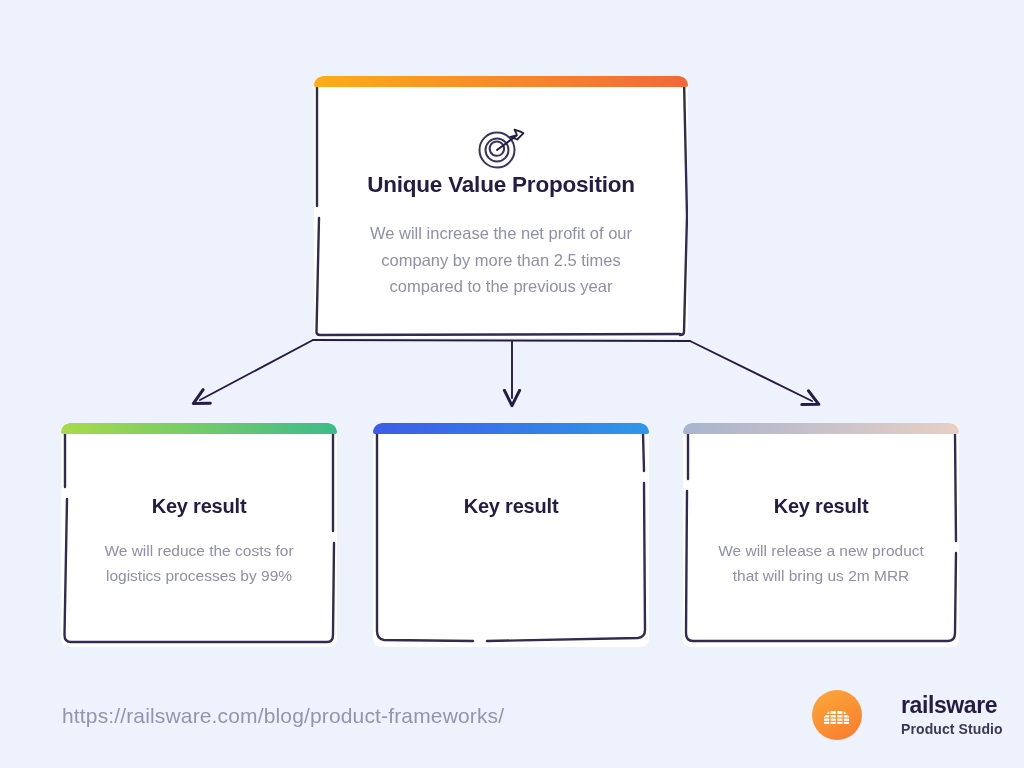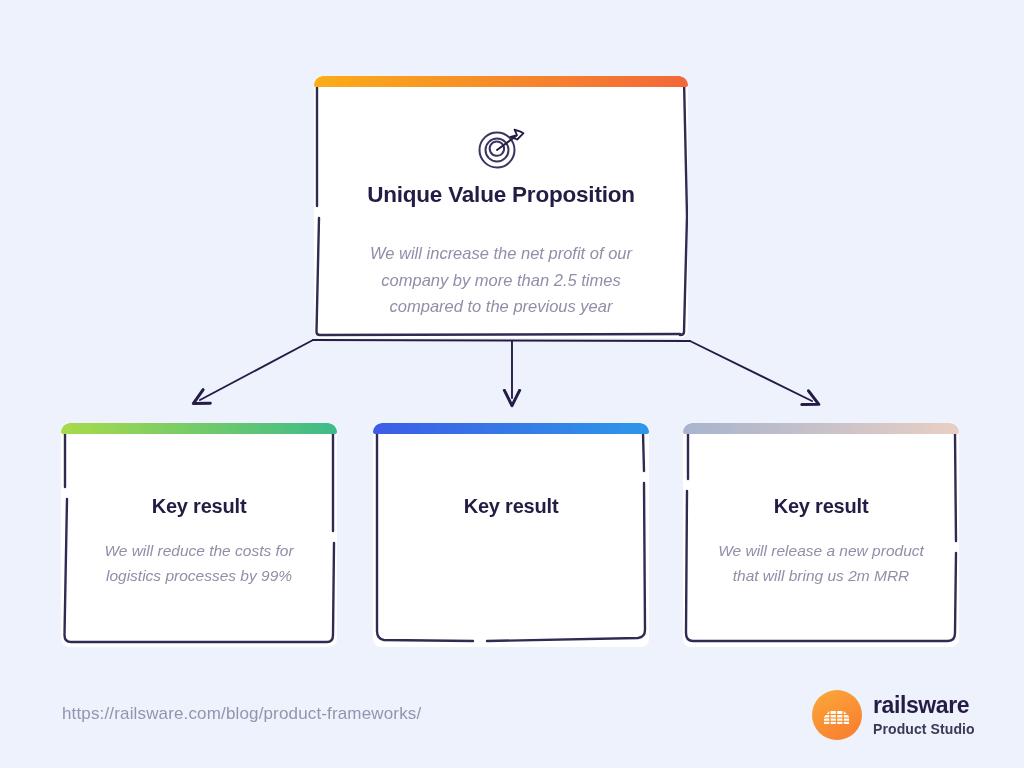--- a/index.html
+++ b/index.html
@@ -35,47 +35,46 @@
   .icon-target { display:block; }
 
   .card-title {
     color:#241c44;
     font-weight:bold;
     letter-spacing:-0.2px;
   }
   .card-desc {
     color:#8f8fa8;
     line-height:1.62;
-    font-style:italic;
   }
 
   
   #uvp-card { left:312px; top:68px; width:378px; height:270px; }
-  #uvp-card .card-inner { top:48px;gap:10px; }
+  #uvp-card .card-inner { top:48px; }
   #uvp-card .card-title { font-size:22.5px; margin-bottom:22px; }
   #uvp-card .card-desc { font-size:16.5px; width:300px; }
 
   
   .kr { top:415px; width:280px; height:232px; }
   #kr-1 { left:59px; }
   #kr-2 { left:371px; }
   #kr-3 { left:681px; }
   .kr .card-inner { top:72px; }
   .kr .card-title { font-size:20px; margin-bottom:20px; }
   .kr .card-desc { font-size:15.5px; width:222px; }
 
   
   #arrows { position:absolute; left:0; top:0; width:1024px; height:768px; }
 
   
   #footer-url {
     position:absolute; left:62px; top:704px;
-    font-size:17px; color:#9295ad; letter-spacing:0.15px;
+    font-size:21px; color:#9295ad; letter-spacing:0.15px;
   }
-  #logo { position:absolute; left:812px; top:690px; display:flex; align-items:center; }
+  #logo { position:absolute; left:812px; top:690px; display:flex; align-items:center;gap:28px; }
   #logo-mark { width:50px; height:50px; border-radius:50%;
                background:linear-gradient(150deg,#fba93a 0%,#f97a2e 100%);
                display:flex; align-items:center; justify-content:center; }
   #logo-text { margin-left:11px; }
   #logo-word { font-size:23px; font-weight:bold; color:#241c44; letter-spacing:-0.4px; line-height:1; }
   #logo-tag { font-size:14px; font-weight:bold; color:#3a3a55; margin-top:4px; letter-spacing:0.1px; }
 </style>
 </head>
 <body style="background: rgb(238, 242, 252);">
 

